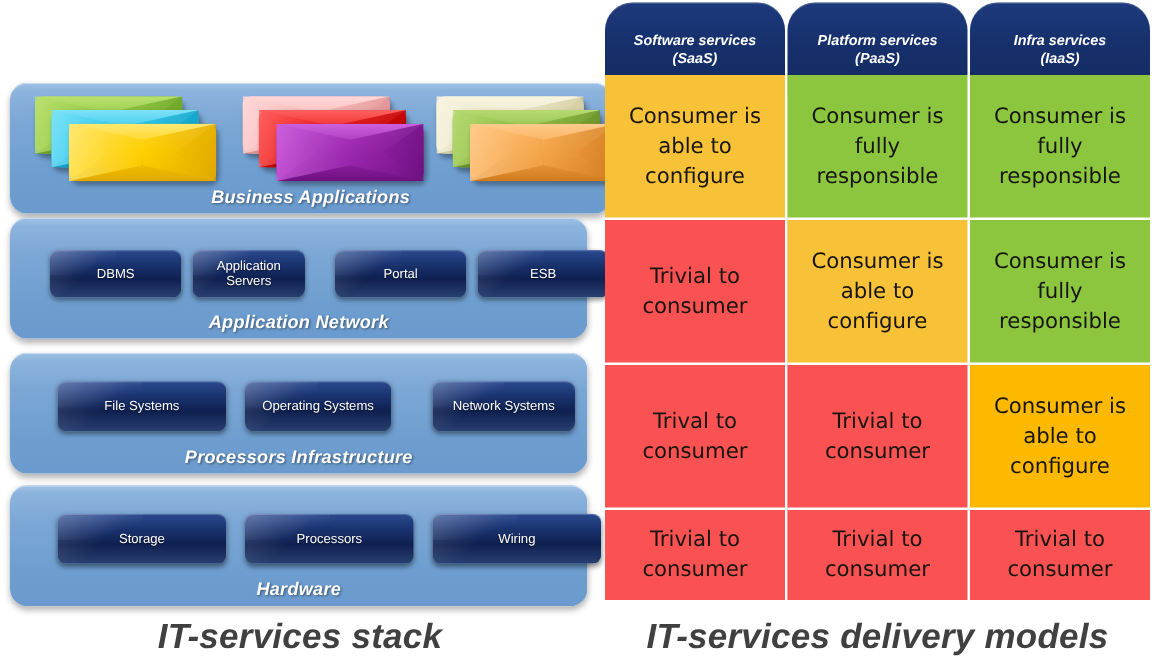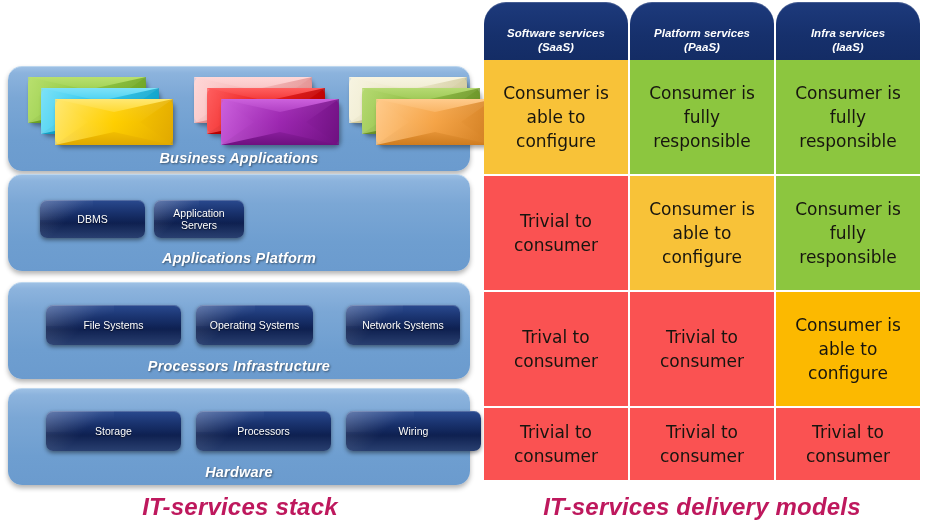--- a/index.html
+++ b/index.html
@@ -102,22 +102,22 @@
   .app-card .facet-top,
   .app-card .facet-bottom,
   .app-card .facet-left,
   .app-card .facet-right { position: absolute; }
 
   .caption {
     position: absolute;
     text-align: center;
     font-weight: bold;
     font-style: italic;
-    color: #be185d;
-    font-size: 24px;
+    color: #404040;
+    font-size: 28px;
     letter-spacing: 0.2px;
   }
 
   
   #table-panel {
     position: absolute;
     left: 482px;
     top: 0px;
     width: 459px;
     height: 532px;
@@ -160,21 +160,21 @@
     padding: 0 6px;
     box-sizing: border-box;
     font-family: "DejaVu Sans", sans-serif;
   }
 </style>
 </head>
 <body>
 
 <div id="stack-panel">
 
-  <div class="layer" id="layer-0" style="top:66px; height:104px;">
+  <div class="layer" id="layer-0" style="top:66px; height:104px;padding-left:19px;">
     <div class="card-group" style="left:20px; top:10px;">
       <div class="app-card" style="left: 0px; top: 0px; background: linear-gradient(to right bottom, rgb(185, 224, 111) 0%, rgb(140, 198, 62) 45%, rgb(107, 160, 36) 100%) rgb(140, 198, 62);">
           <span class="facet-top" style="left:0;top:0;width:100%;height:50%;background:linear-gradient(to bottom,#b9e06f,#8cc63e);clip-path:polygon(0 0,100% 0,72% 100%,28% 100%);"></span>
           <span class="facet-bottom" style="left:0;bottom:0;width:100%;height:50%;background:linear-gradient(to top,#6ba024,#8cc63e);clip-path:polygon(28% 0,72% 0,100% 100%,0 100%);"></span>
           <span class="facet-left" style="left:0;top:0;width:50%;height:100%;background:linear-gradient(to right,#b9e06f,#8cc63e);clip-path:polygon(0 0,100% 28%,100% 72%,0 100%);opacity:.75;"></span>
           <span class="facet-right" style="right:0;top:0;width:50%;height:100%;background:linear-gradient(to left,#6ba024,#8cc63e);clip-path:polygon(100% 0,100% 100%,0 72%,0 28%);opacity:.75;"></span>
         </div>
       <div class="app-card" style="left: 13px; top: 11px; background: linear-gradient(to right bottom, rgb(126, 226, 247) 0%, rgb(34, 196, 237) 45%, rgb(17, 158, 196) 100%) rgb(34, 196, 237);">
           <span class="facet-top" style="left:0;top:0;width:100%;height:50%;background:linear-gradient(to bottom,#7ee2f7,#22c4ed);clip-path:polygon(0 0,100% 0,72% 100%,28% 100%);"></span>
           <span class="facet-bottom" style="left:0;bottom:0;width:100%;height:50%;background:linear-gradient(to top,#119ec4,#22c4ed);clip-path:polygon(28% 0,72% 0,100% 100%,0 100%);"></span>
@@ -231,21 +231,27 @@
     <div class="layer-caption">Business Applications</div>
   </div>
 
   <div class="layer" id="layer-1" style="top:174px; height:96px;">
     <div class="subbox" style="left:20px; top:25px; width:105px; height:38px;">
       <span class="subbox-label">DBMS</span>
     </div>
     <div class="subbox" style="left:134px; top:25px; width:90px; height:38px;">
       <span class="subbox-label">Application Servers</span>
     </div>
-    <div class="layer-caption">Applications Platform</div>
+    <div class="subbox" style="left:248px; top:25px; width:105px; height:38px;">
+      <span class="subbox-label">Portal</span>
+    </div>
+    <div class="subbox" style="left:362px; top:25px; width:105px; height:38px;">
+      <span class="subbox-label">ESB</span>
+    </div>
+    <div class="layer-caption">Application Network</div>
   </div>
 
   <div class="layer" id="layer-2" style="top:282px; height:96px;">
     <div class="subbox" style="left:26px; top:22px; width:135px; height:40px;">
       <span class="subbox-label">File Systems</span>
     </div>
     <div class="subbox" style="left:176px; top:22px; width:117px; height:40px;">
       <span class="subbox-label">Operating Systems</span>
     </div>
     <div class="subbox" style="left:326px; top:22px; width:114px; height:40px;">

